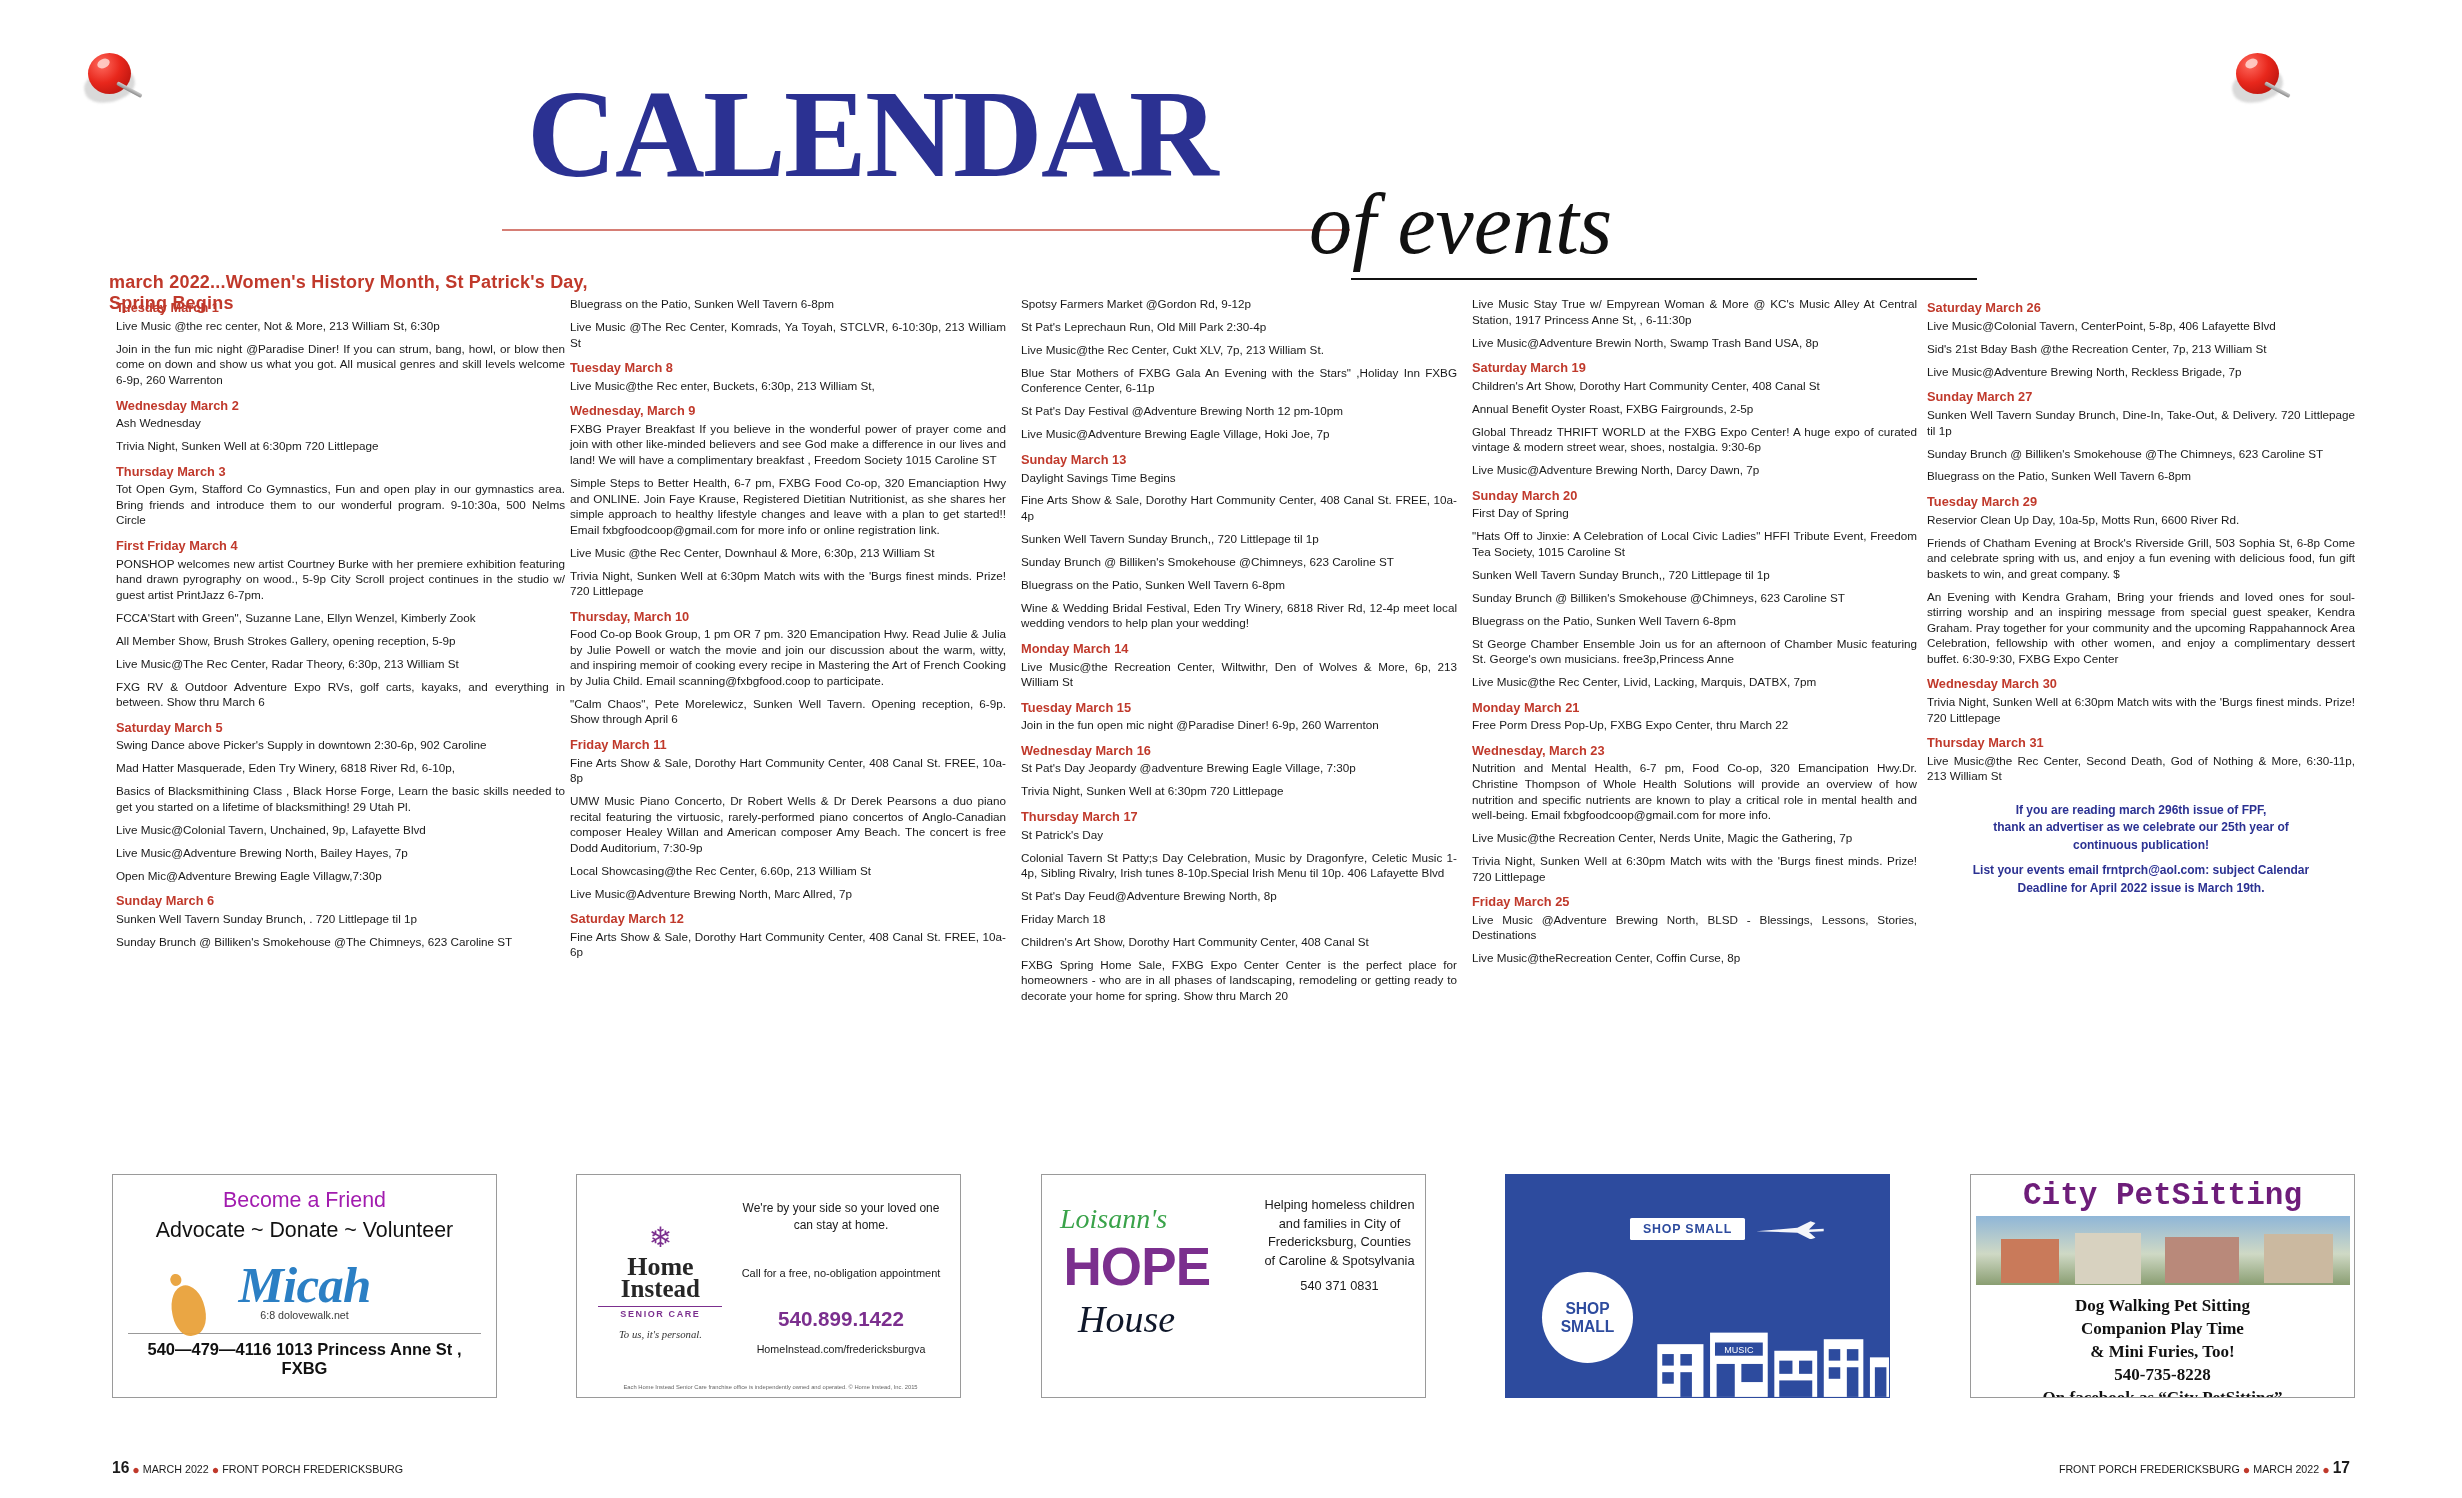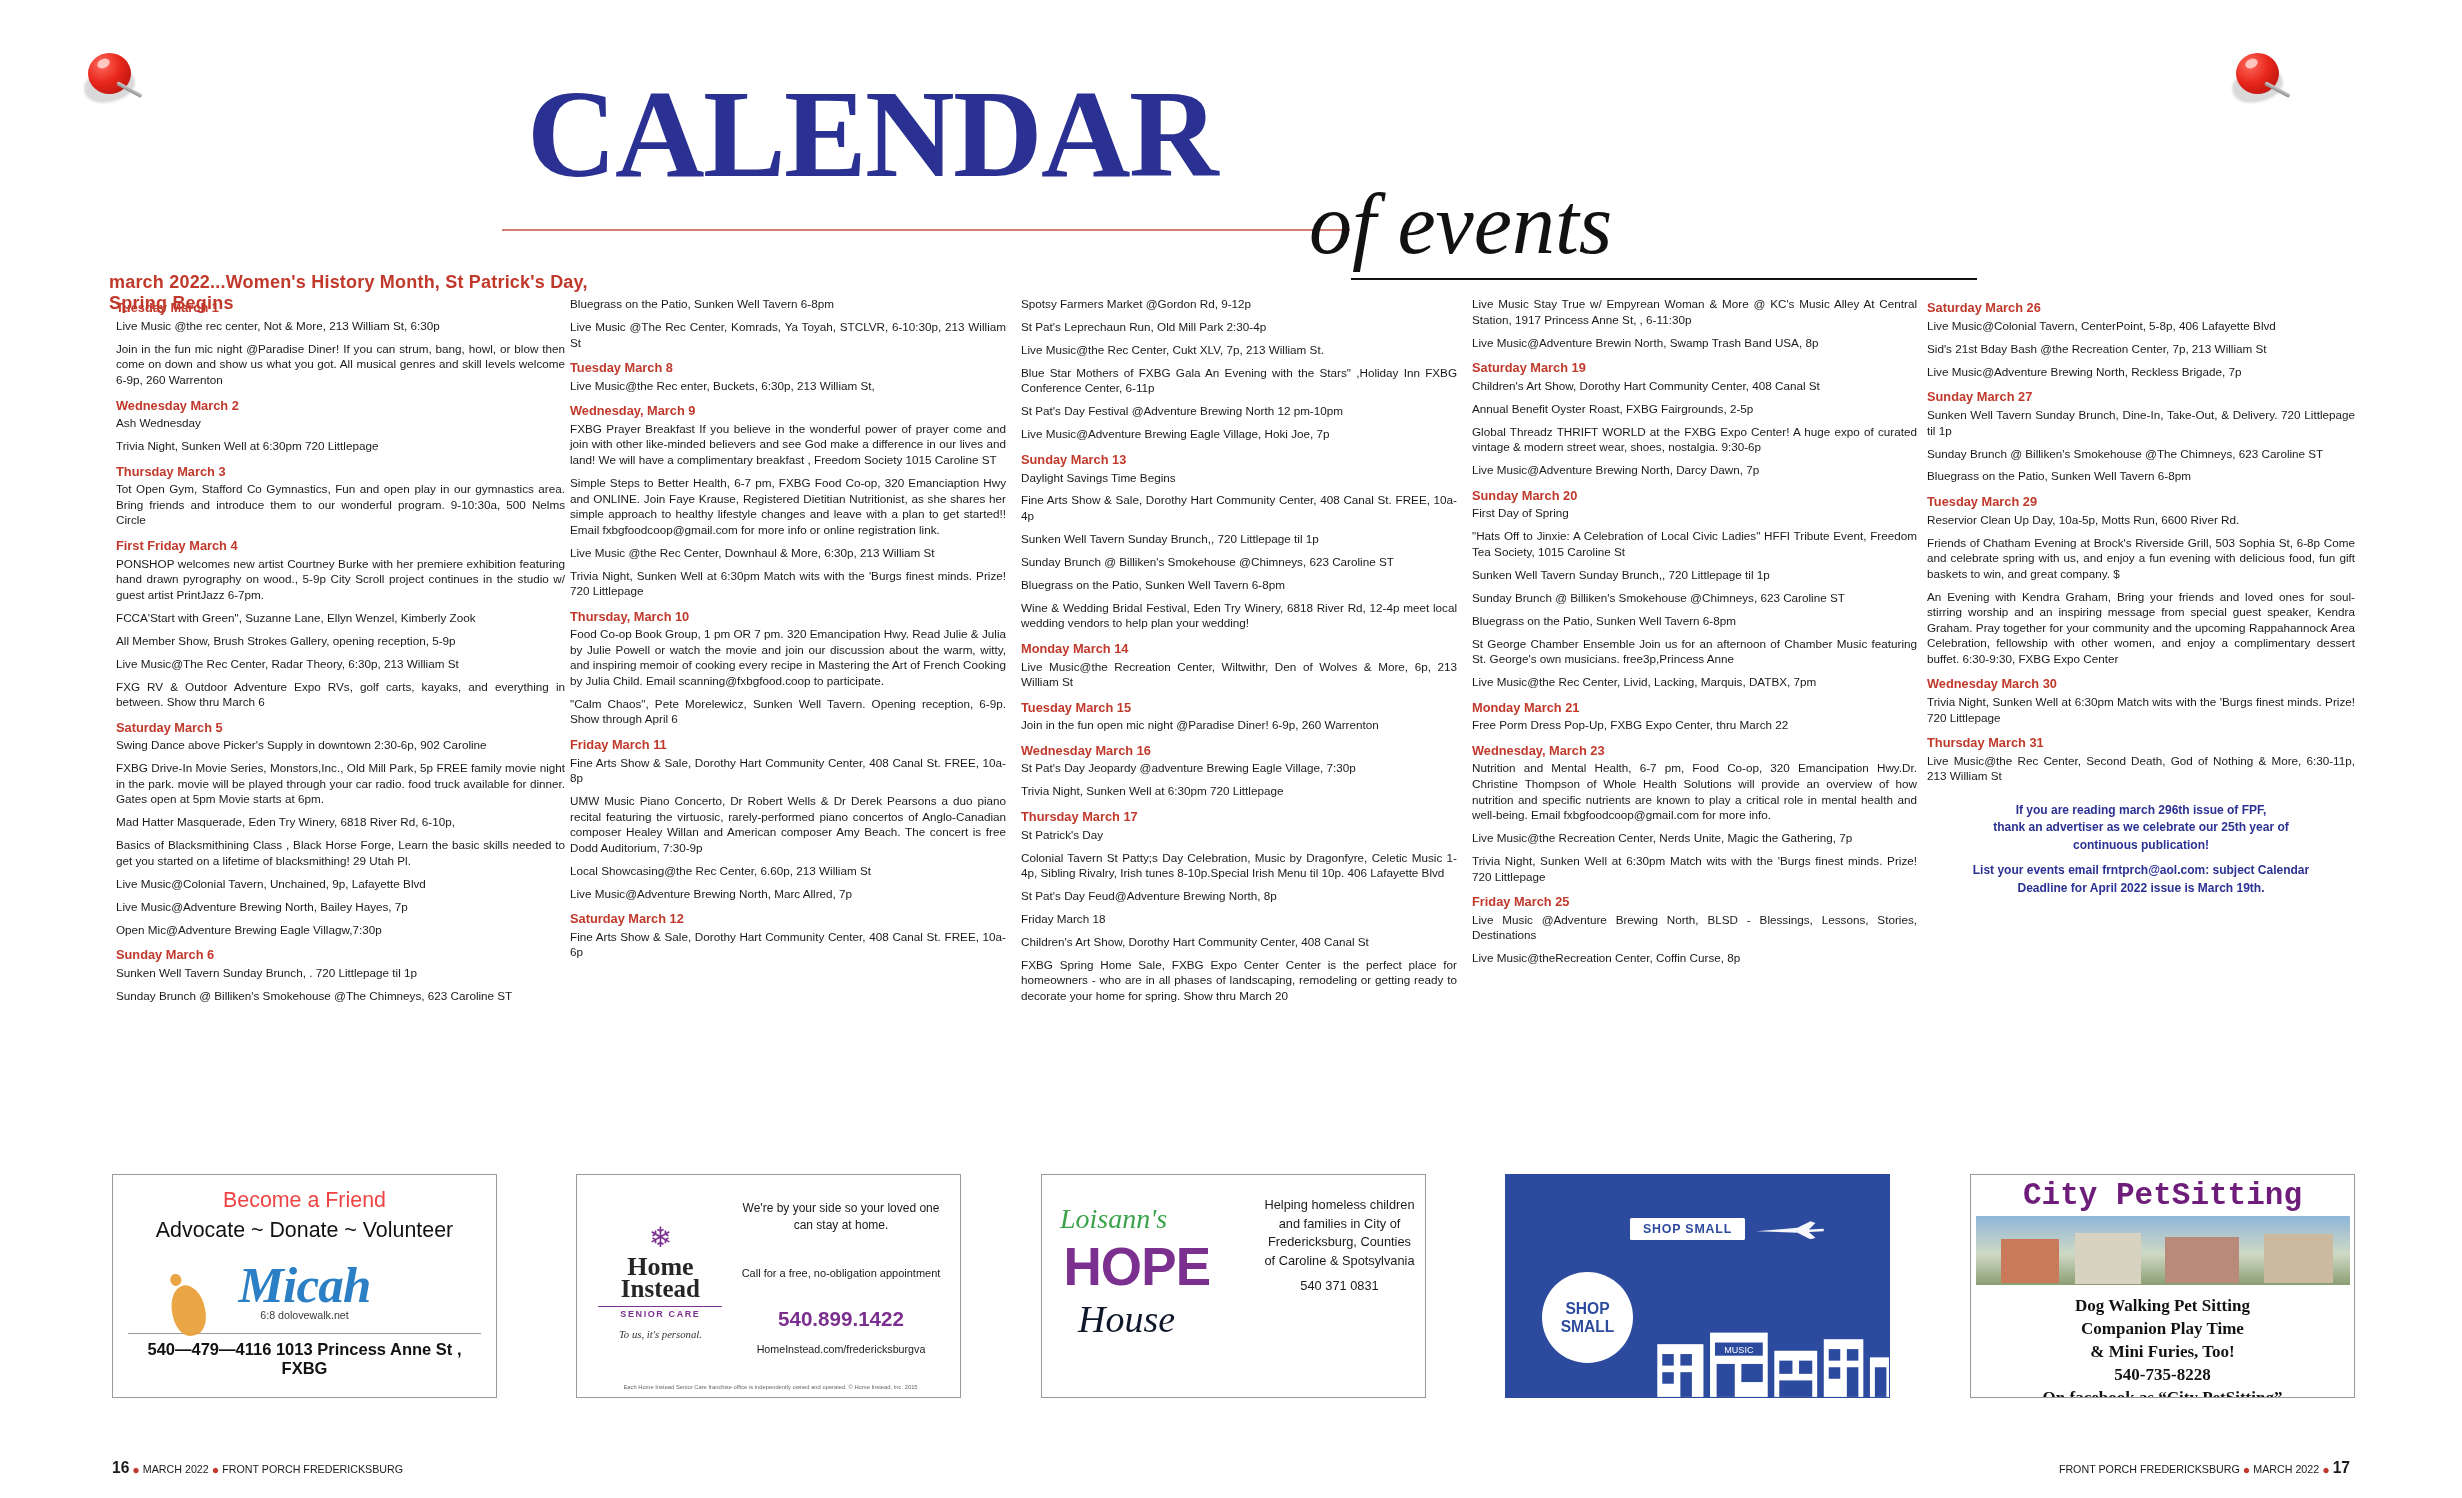--- a/index.html
+++ b/index.html
@@ -105,21 +105,21 @@
     overflow:hidden;
   }
   .ad1 { left:112px; width:385px; }
   .ad2 { left:576px; width:385px; }
   .ad3 { left:1041px; width:385px; }
   .ad4 { left:1505px; width:385px; background:#2d4b9e; border-color:#2d4b9e; }
   .ad5 { left:1970px; width:385px; }
 
   
   .micah { position:relative; width:100%; height:100%; text-align:center; }
-  .micah .l1 { font-size:21.4px; color:#ef4444; margin-top:13px; font-family:"Liberation Sans",sans-serif; }
+  .micah .l1 { font-size:21.4px; color:#a21caf; margin-top:13px; font-family:"Liberation Sans",sans-serif; }
   .micah .l2 { font-size:21.4px; color:#111; margin-top:5px; }
   .micah .word {
     margin-top:13px; font-family:"Liberation Serif", serif; font-style:italic;
     font-size:51px; color:#2b7fc4; font-weight:bold; letter-spacing:-0.8px;
   }
   .micah .ref { font-size:10.7px; color:#3b3b3b; margin-top:-5px; }
   .micah .phone {
     margin-top:11.5px; font-size:16.5px; font-weight:bold; color:#111;
     border-top:0.8px solid #999; padding-top:6.6px; display:inline-block; width:92%;
   }
@@ -258,21 +258,20 @@
         <div class="dayhead">Thursday March 3</div>
         <div class="ev just">Tot Open Gym, Stafford Co Gymnastics, Fun and open play in our gymnastics area. Bring friends and introduce them to our wonderful program.  9-10:30a, 500 Nelms Circle</div>
         <div class="dayhead">First Friday March 4</div>
         <div class="ev just">PONSHOP welcomes new artist Courtney Burke with her premiere exhibition featuring hand drawn pyrography on wood., 5-9p City Scroll project continues in the studio w/ guest artist PrintJazz 6-7pm.</div>
         <div class="ev just">FCCA'Start with Green",  Suzanne Lane, Ellyn Wenzel, Kimberly Zook</div>
         <div class="ev just">All Member Show, Brush Strokes Gallery, opening reception, 5-9p</div>
         <div class="ev just">Live Music@The Rec Center, Radar Theory, 6:30p, 213 William St</div>
         <div class="ev just">FXG RV &amp; Outdoor Adventure Expo RVs, golf carts, kayaks, and everything in between. Show thru March 6</div>
         <div class="dayhead">Saturday March 5</div>
         <div class="ev just">Swing Dance  above Picker's Supply in downtown  2:30-6p, 902 Caroline</div>
-        <div class="ev just">FXBG Drive-In Movie Series, Monstors,Inc., Old Mill Park, 5p FREE family movie night in the park. movie will be played through your car radio. food truck available for dinner. Gates open at 5pm Movie starts at 6pm.</div>
         <div class="ev just">Mad Hatter Masquerade, Eden Try Winery, 6818 River Rd, 6-10p,</div>
         <div class="ev just">Basics of Blacksmithining Class , Black Horse Forge, Learn the basic skills needed to get you started on a lifetime of blacksmithing! 29 Utah Pl.</div>
         <div class="ev just">Live Music@Colonial Tavern, Unchained, 9p, Lafayette Blvd</div>
         <div class="ev just">Live Music@Adventure Brewing North, Bailey Hayes, 7p</div>
         <div class="ev just">Open Mic@Adventure Brewing Eagle Villagw,7:30p</div>
         <div class="dayhead">Sunday March 6</div>
         <div class="ev just">Sunken Well Tavern Sunday Brunch, . 720 Littlepage til 1p</div>
         <div class="ev just">Sunday Brunch @ Billiken's Smokehouse @The Chimneys, 623 Caroline ST</div>
       </div>
     <div class="col col2">

